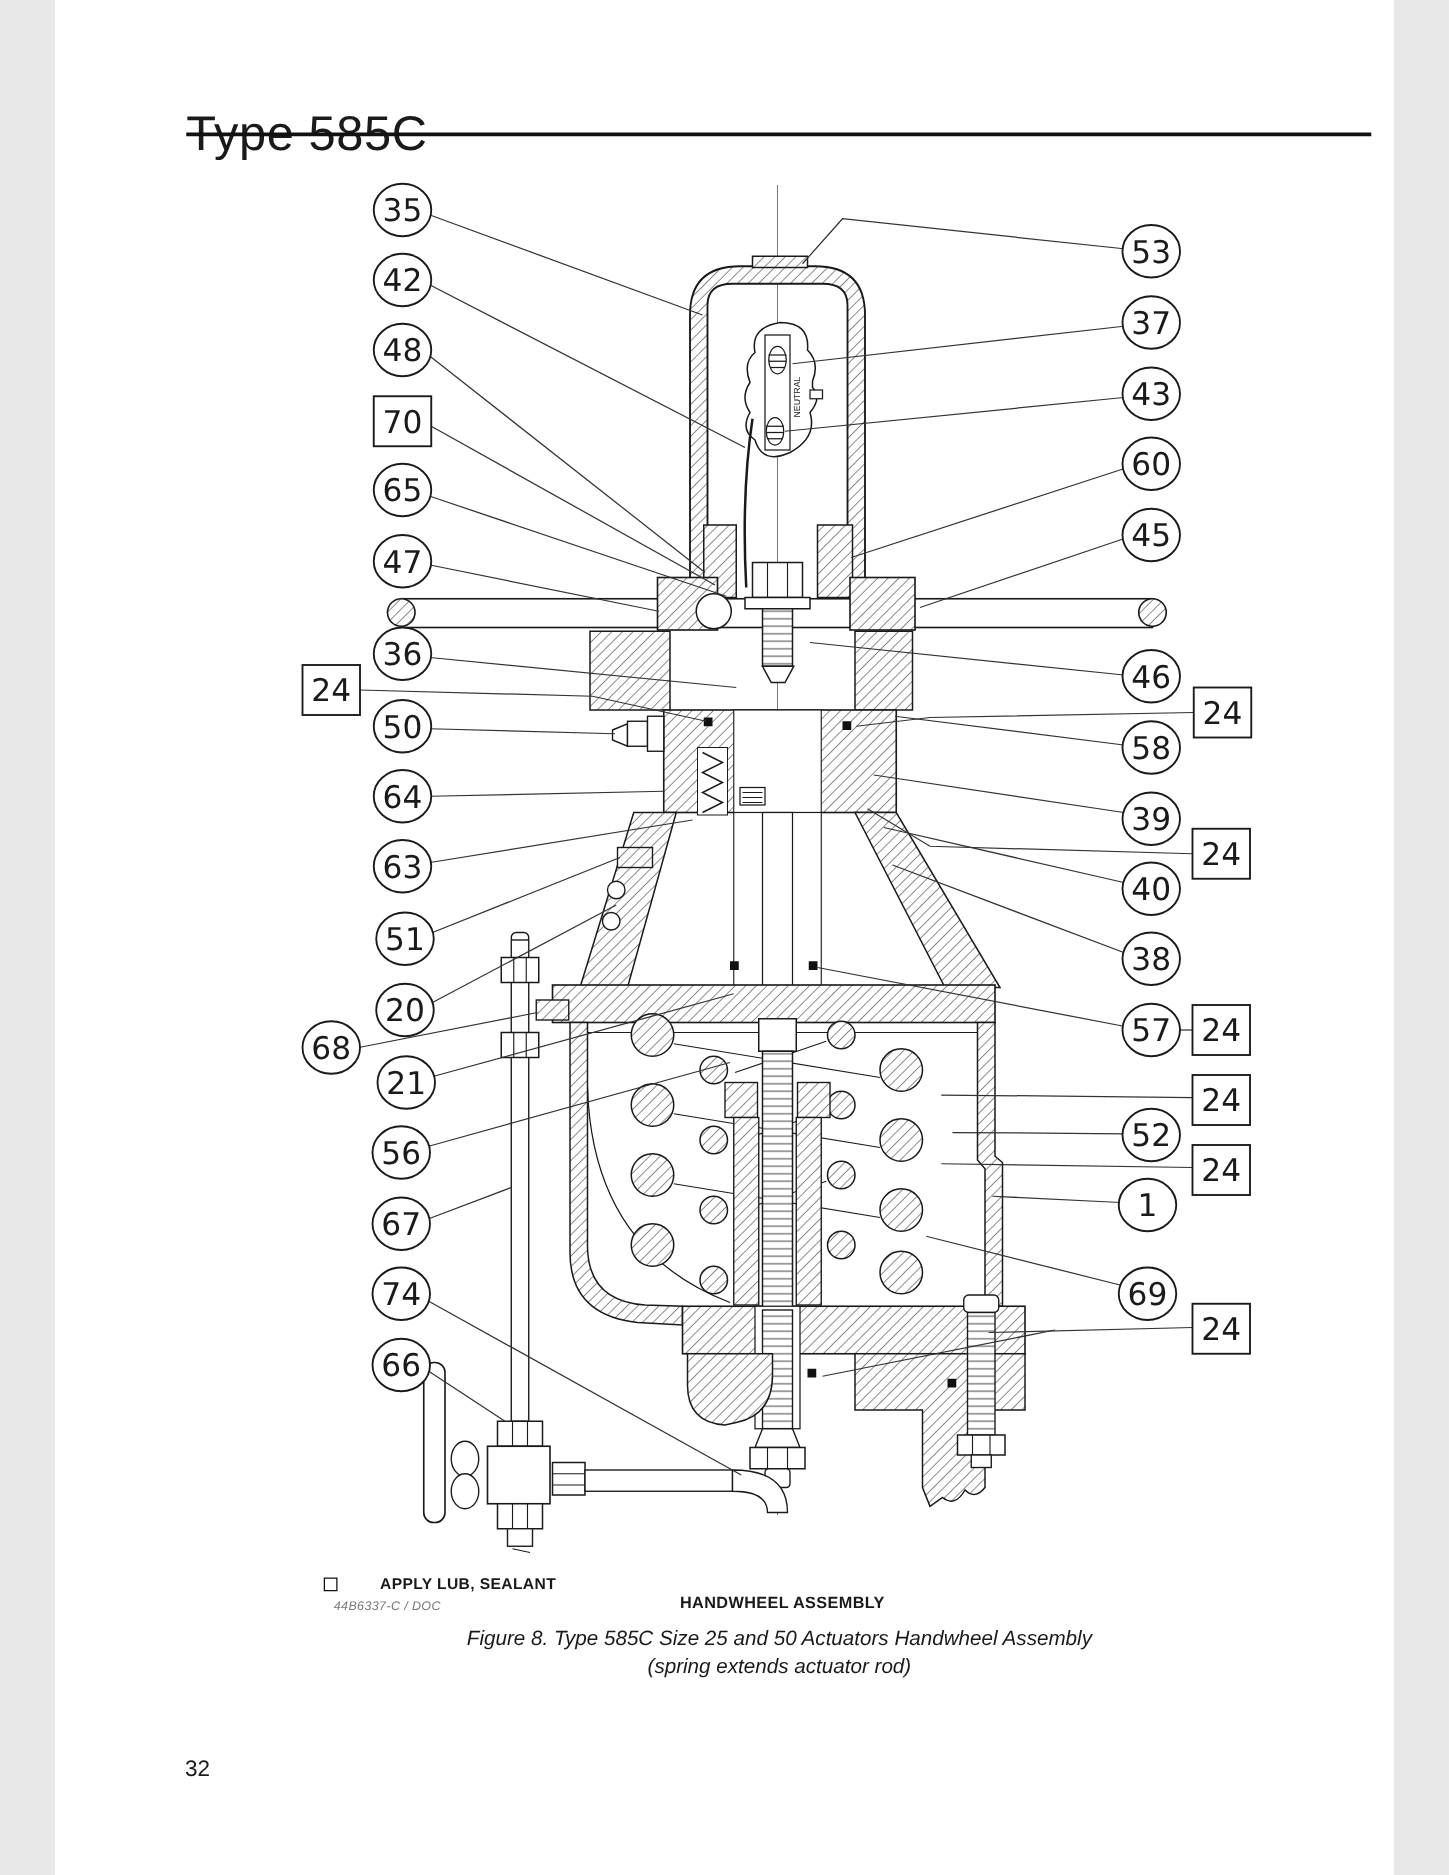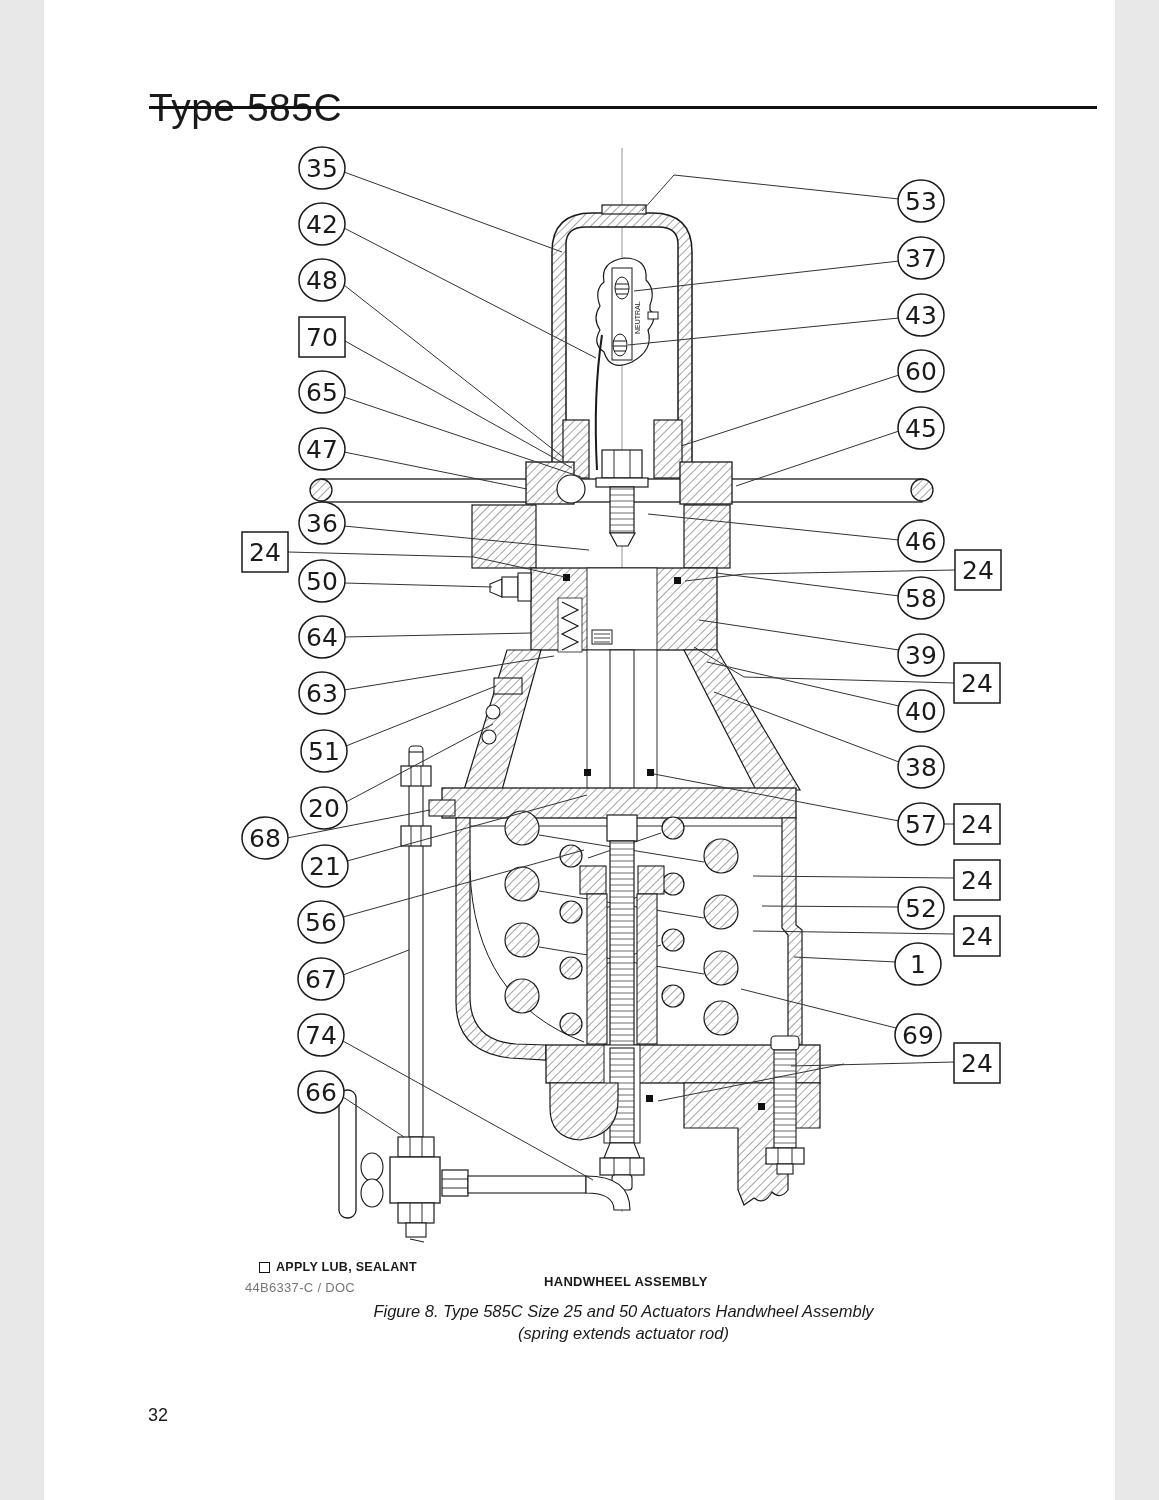--- a/index.html
+++ b/index.html
@@ -2,23 +2,23 @@
 <html><head>
 <meta charset="utf-8">
 <style>
   html,body{margin:0;padding:0;background:#e8e8e8;}
   .page{position:relative;width:1071px;height:1500px;background:#ffffff;
         font-family:"Liberation Sans",sans-serif;color:#1a1a1a;overflow:hidden;margin:0 auto;}
   .title{position:absolute;left:105px;top:60px;font-size:39px;font-weight:500;letter-spacing:0.5px;}
   .rule{position:absolute;left:105px;top:106px;width:948px;height:3px;background:#111;}
   .diagram-svg{position:absolute;left:0;top:0;width:1159px;height:1500px;}
   .apply-note{position:absolute;left:215px;top:1260px;display:flex;align-items:center;
-              font-size:12.5px;font-weight:bold;letter-spacing:0.3px;}
+              font-size:12.5px;font-weight:bold;letter-spacing:0.3px;gap:28px;}
   .apply-box{display:inline-block;width:9px;height:9px;border:1.6px solid #111;margin-right:6px;}
-  .doc-number{position:absolute;left:201px;top:1280px;font-size:13px;color:#777;letter-spacing:0.3px;}
+  .doc-number{position:absolute;left:223px;top:1280px;font-size:10px;color:#777;letter-spacing:0.3px;font-style:italic;}
   .assembly-label{position:absolute;left:500px;top:1264px;font-size:13px;font-weight:bold;letter-spacing:0.3px;margin-top:10px;}
   .caption{position:absolute;left:0;top:1300px;width:1159px;text-align:center;
            font-style:italic;font-size:16.5px;line-height:22px;}
   .page-number{position:absolute;left:104px;top:1405px;font-size:18px;}
 </style>
 </head>
 <body>
 
 <div class="page">
 

